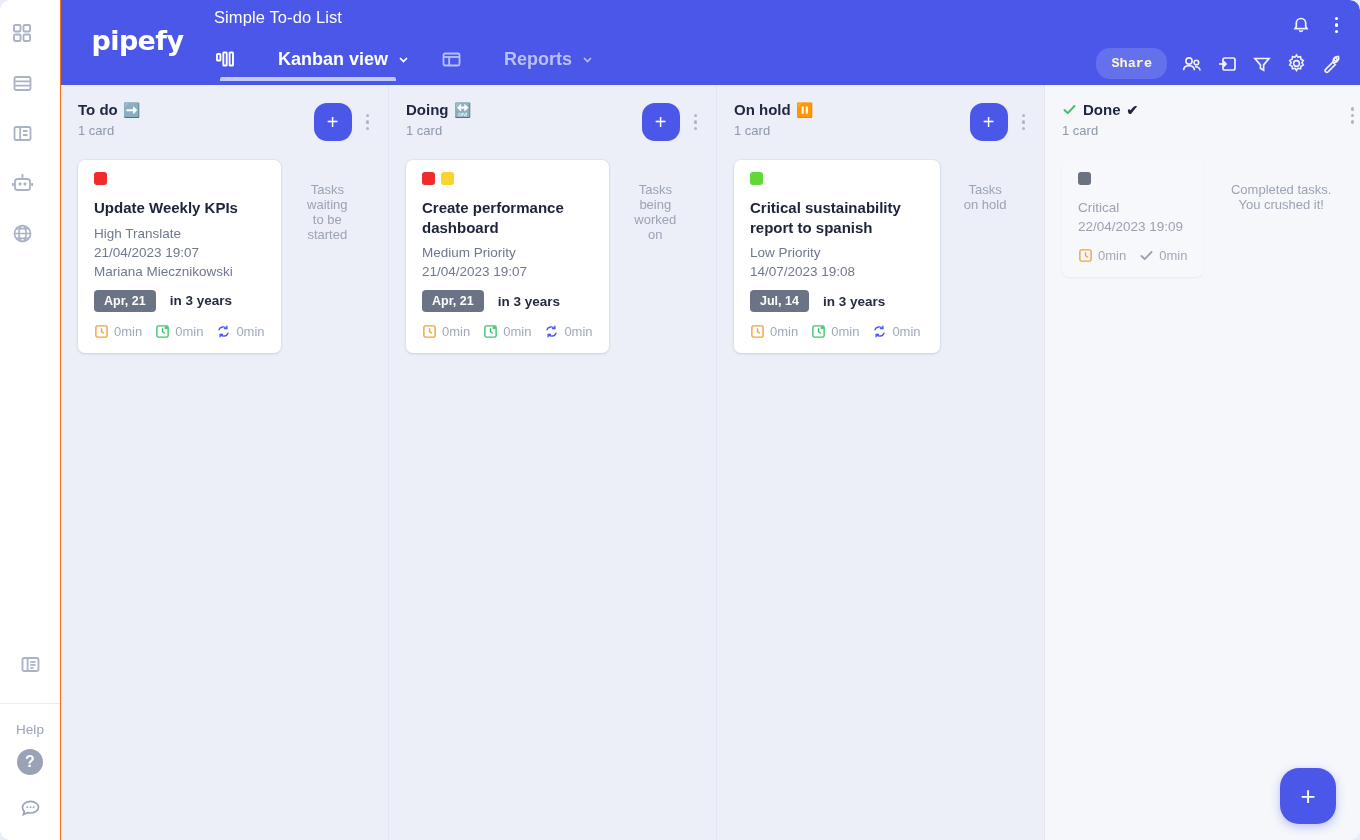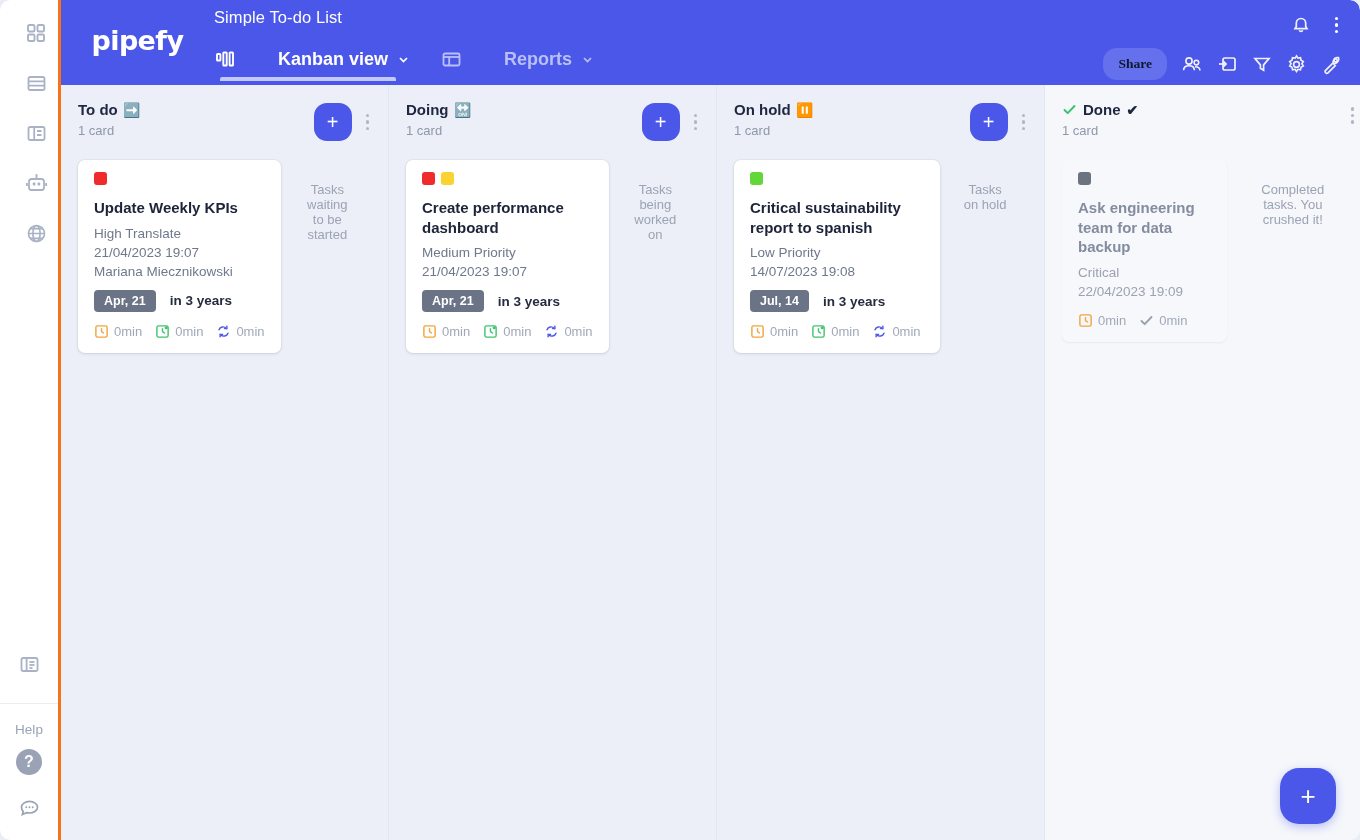--- a/index.html
+++ b/index.html
@@ -15,22 +15,22 @@
     background: #eceff7;
     border-radius: 10px;
     overflow: hidden;
     display: flex;
   }
 
   
   .sidebar {
     width: 61px; height: 840px;
     background: #ffffff;
-    border-right: 3px solid #f97316;
-    display: flex; flex-direction: column; align-items: flex-end;
+    border-right: 1px solid #f97316;
+    display: flex; flex-direction: column; align-items: flex-start;
     flex: 0 0 61px;
     border-top-left-radius: 10px;
     border-bottom-left-radius: 10px;
   }
   .sb-top { padding-top: 16px; display:flex; flex-direction:column; align-items:center; gap: 16px; }
   .sb-ico {
     width: 44px; height: 34px;
     display: flex; align-items: center; justify-content: center;
     color: #aab2c5;
     cursor: pointer;
@@ -90,23 +90,23 @@
   .tab-gap { width: 18px; }
 
   .hdr-right {
     width: 290px; display: flex; flex-direction: column;
     align-items: flex-end; padding: 10px 18px 0 0;
   }
   .hdr-row-top { display: flex; align-items: center; gap: 22px; height: 30px; padding-right: 2px;}
   .hdr-row-bot { display: flex; align-items: center; gap: 14px; margin-top: 8px; }
   .hdr-ico { color: #ffffff; opacity: .92; cursor: pointer; display:flex; align-items:center; }
   .share-btn {
-    background: #6470ec; color: #0f172a; font-size: 13.5px; font-weight: 700;
+    background: #6470ec; color: #fef9c3; font-size: 13.5px; font-weight: 700;
     padding: 8px 15px; border-radius: 14px; border: none; cursor: pointer;
-    font-family: Liberation Serif, serif;
+    font-family: Liberation Mono, monospace;
   }
   .kebab-v { display:flex; flex-direction:column; gap:3px; cursor:pointer; padding: 2px; }
   .kebab-v i { width: 3.5px; height: 3.5px; border-radius:50%; background: #fff; display:block; }
 
   
   .board { flex: 1 1 auto; display: flex; min-height: 0; }
   .column {
     width: 328px; flex: 0 0 328px;
     display: flex; flex-direction: column;
     background: #eceff7;
@@ -593,21 +593,20 @@
                 <i></i>
                 <i></i>
               </span>
             </div>
           </div>
           <div class="col-body">
             <div class="card muted">
               <div class="labels">
                 <span class="label-chip" style="background: rgb(107, 114, 128);"></span>
               </div>
-              <div class="card-title">Ask engineering team for data backup</div>
               <div class="card-meta">Critical</div>
               <div class="card-meta">22/04/2023 19:09</div>
               <div class="metrics">
                 <div class="metric">
                   <span>
                     <svg width="15" height="15" viewBox="0 0 16 16" fill="none" stroke="#f2a33c" stroke-width="1.5">
                       <rect x="2" y="2" width="12" height="12" rx="1.8"></rect>
                       <path d="M8 5v3.2l2.2 1.4" stroke-linecap="round"></path>
                     </svg>
                   </span>

